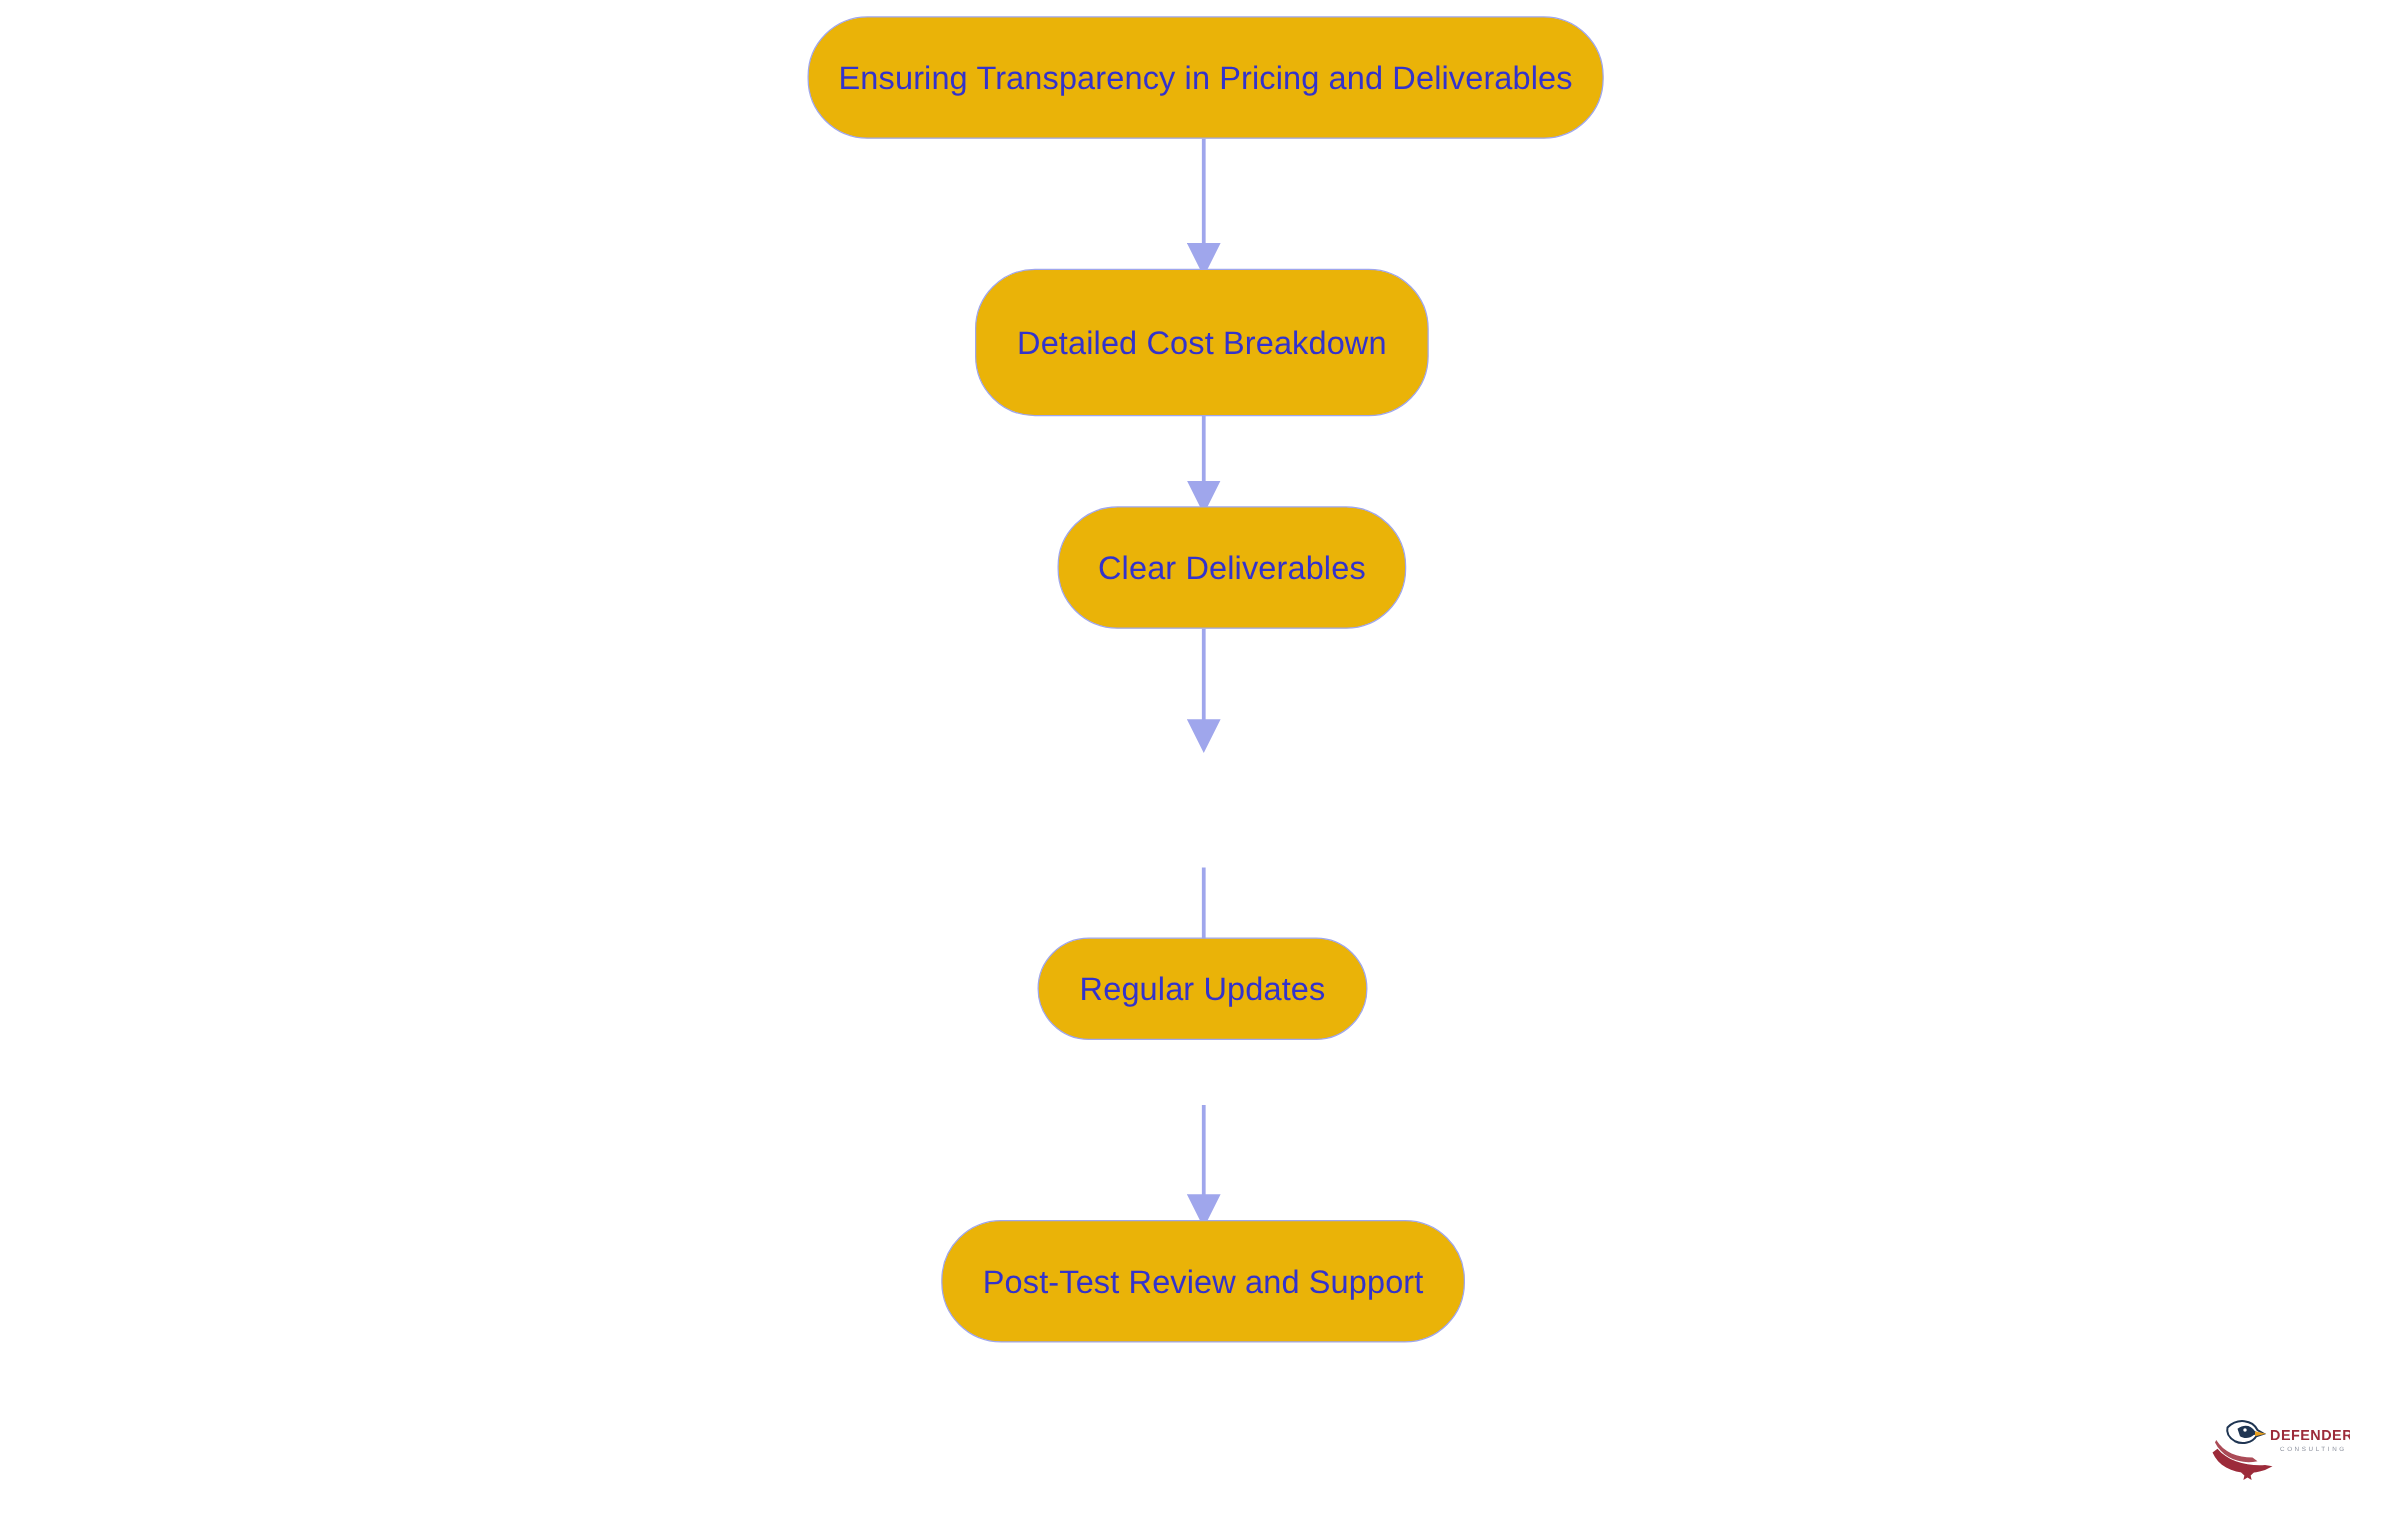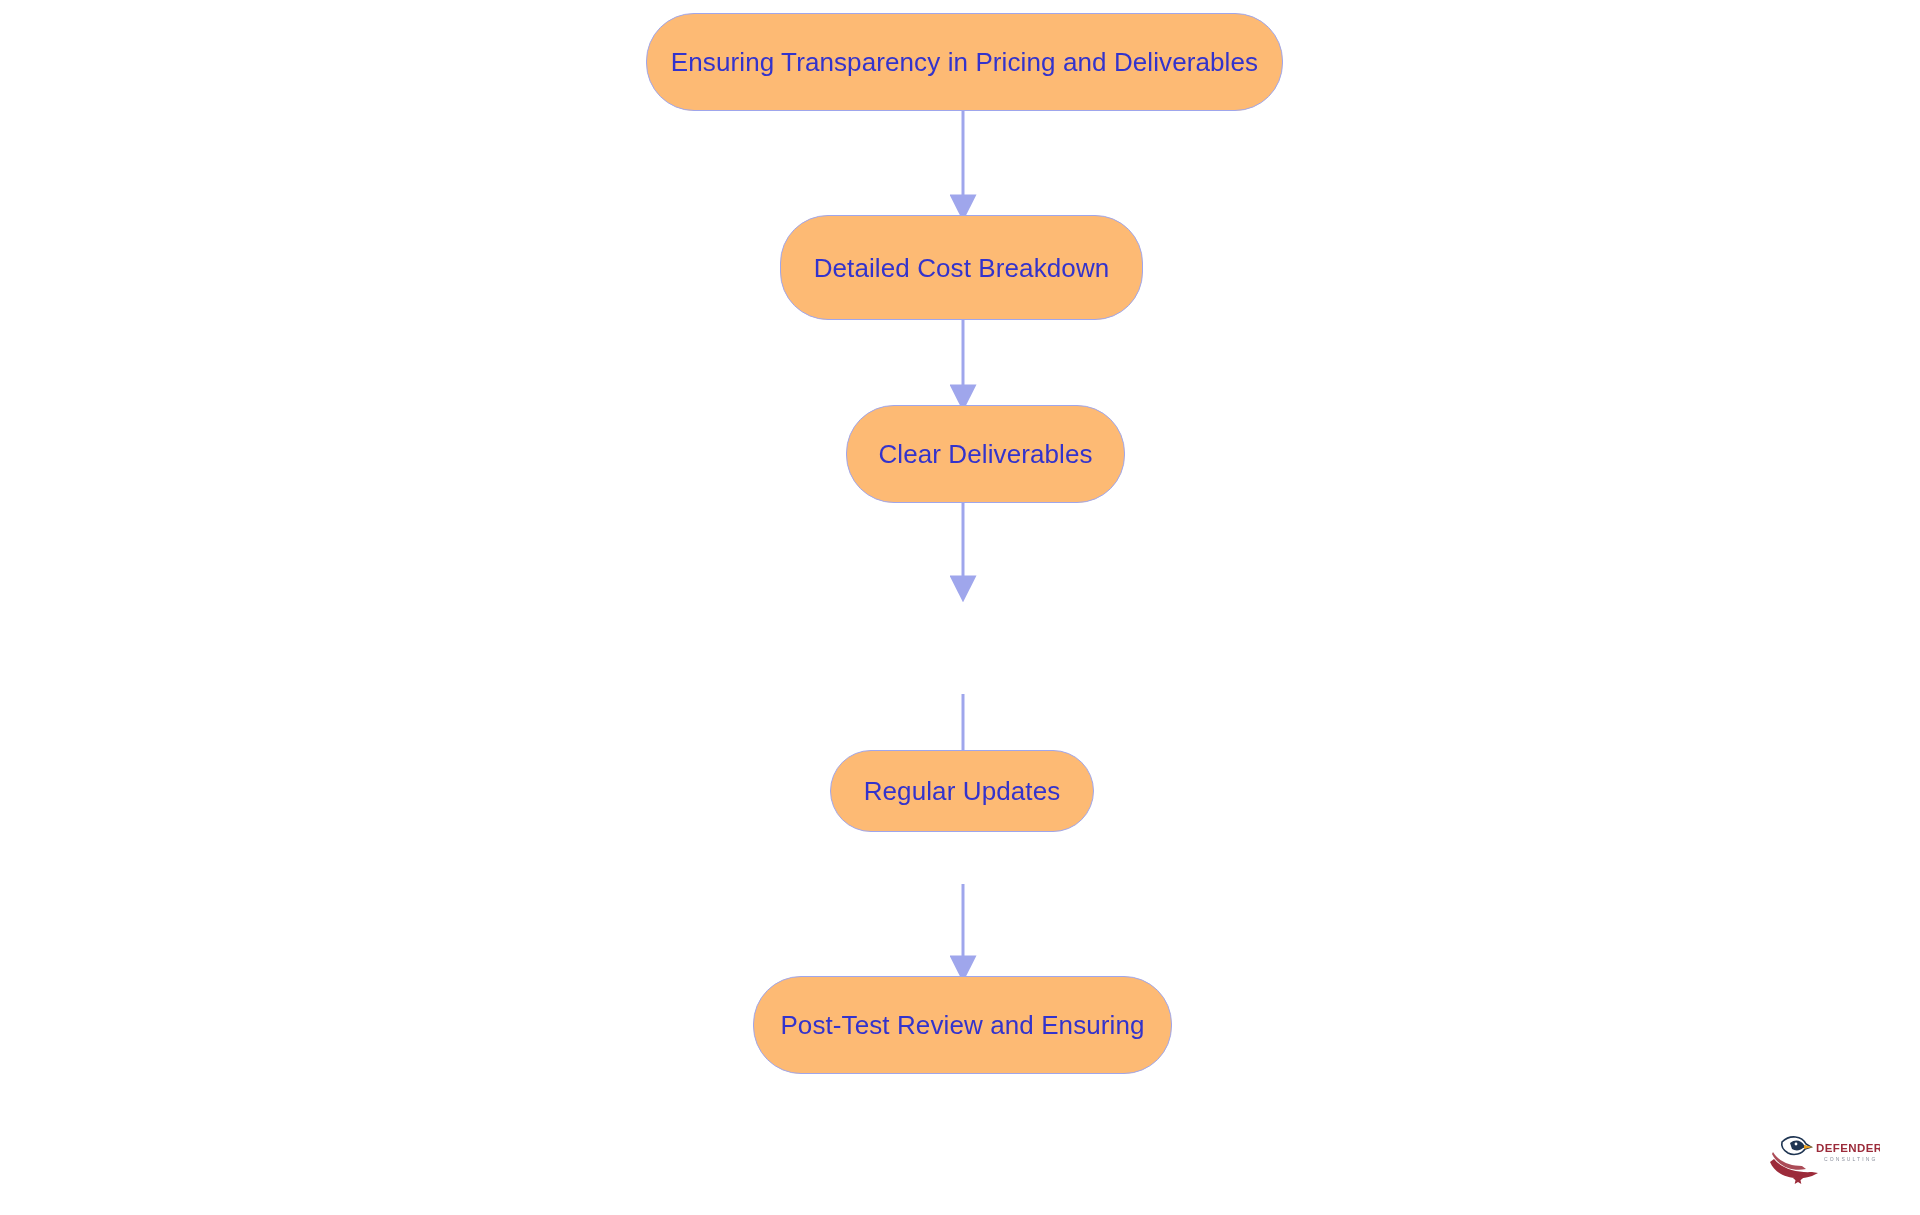--- a/index.html
+++ b/index.html
@@ -20,21 +20,21 @@
     left: 0;
     top: 0;
     width: 1920px;
     height: 1215px;
   }
 
   
   .node {
     position: absolute;
     box-sizing: border-box;
-    background: #fdba74;
+    background: #eab308;
     border: 1.6px solid #9fa6ec;
     border-radius: 48px;
     display: flex;
     align-items: center;
     justify-content: center;
     color: #3333cc;
     font-family: "Liberation Sans", sans-serif;
     font-weight: 400;
     letter-spacing: 0.1px;
     white-space: nowrap;
@@ -42,21 +42,21 @@
   }
 
   .node-label {
     color: #3333cc;
     font-size: 26px;
     line-height: 1;
   }
 
   
   #node-0 { left: 646px;  top: 13px;   width: 637px; height: 98px;  }
-  #node-1 { left: 780px;  top: 215px;  width: 363px; height: 105px;  }
+  #node-1 { left: 780px;  top: 215px;  width: 363px; height: 118px;  }
   #node-2 { left: 846px;  top: 405px;  width: 279px; height: 98px;  }
   #node-3 { left: 817px;  top: 596px;  width: 288px; height: 98px;  }
   #node-4 { left: 830px;  top: 750px;  width: 264px; height: 82px;  }
   #node-5 { left: 753px;  top: 976px;  width: 419px; height: 98px;  }
 
   
   #connectors {
     position: absolute;
     left: 0;
     top: 0;
@@ -108,21 +108,21 @@
   <div class="node" id="node-2">
     <span class="node-label">Clear Deliverables</span>
   </div>
 
 
   <div class="node" id="node-4">
     <span class="node-label">Regular Updates</span>
   </div>
 
   <div class="node" id="node-5">
-    <span class="node-label">Post-Test Review and Ensuring</span>
+    <span class="node-label">Post-Test Review and Support</span>
   </div>
 
   <svg id="brand-logo" viewBox="0 0 112 52" xmlns="http://www.w3.org/2000/svg">
 
     <path d="M2 30 C 8 44, 26 50, 44 44 L 50 41 L 44 40 C 30 41, 14 37, 6 27 Z" fill="#9c2b3a"></path>
     <path d="M4 22 C 10 34, 24 40, 38 37 L 34 34 C 22 34, 11 30, 5 20 Z" fill="#9c2b3a" opacity="0.85"></path>
 
     <path d="M14 10 C 22 2, 34 4, 38 12 L 43 15 L 37 17 C 34 22, 26 24, 20 21 C 15 18, 13 14, 14 10 Z" fill="#ffffff" stroke="#1f3552" stroke-width="1.6"></path>
     <path d="M22 11 C 27 7, 33 8, 36 13 L 40 15 L 35 16 C 32 19, 27 19, 24 17 Z" fill="#1f3552"></path>
     <path d="M36 13 L 45 15 L 36 17 Z" fill="#e8a020"></path>

